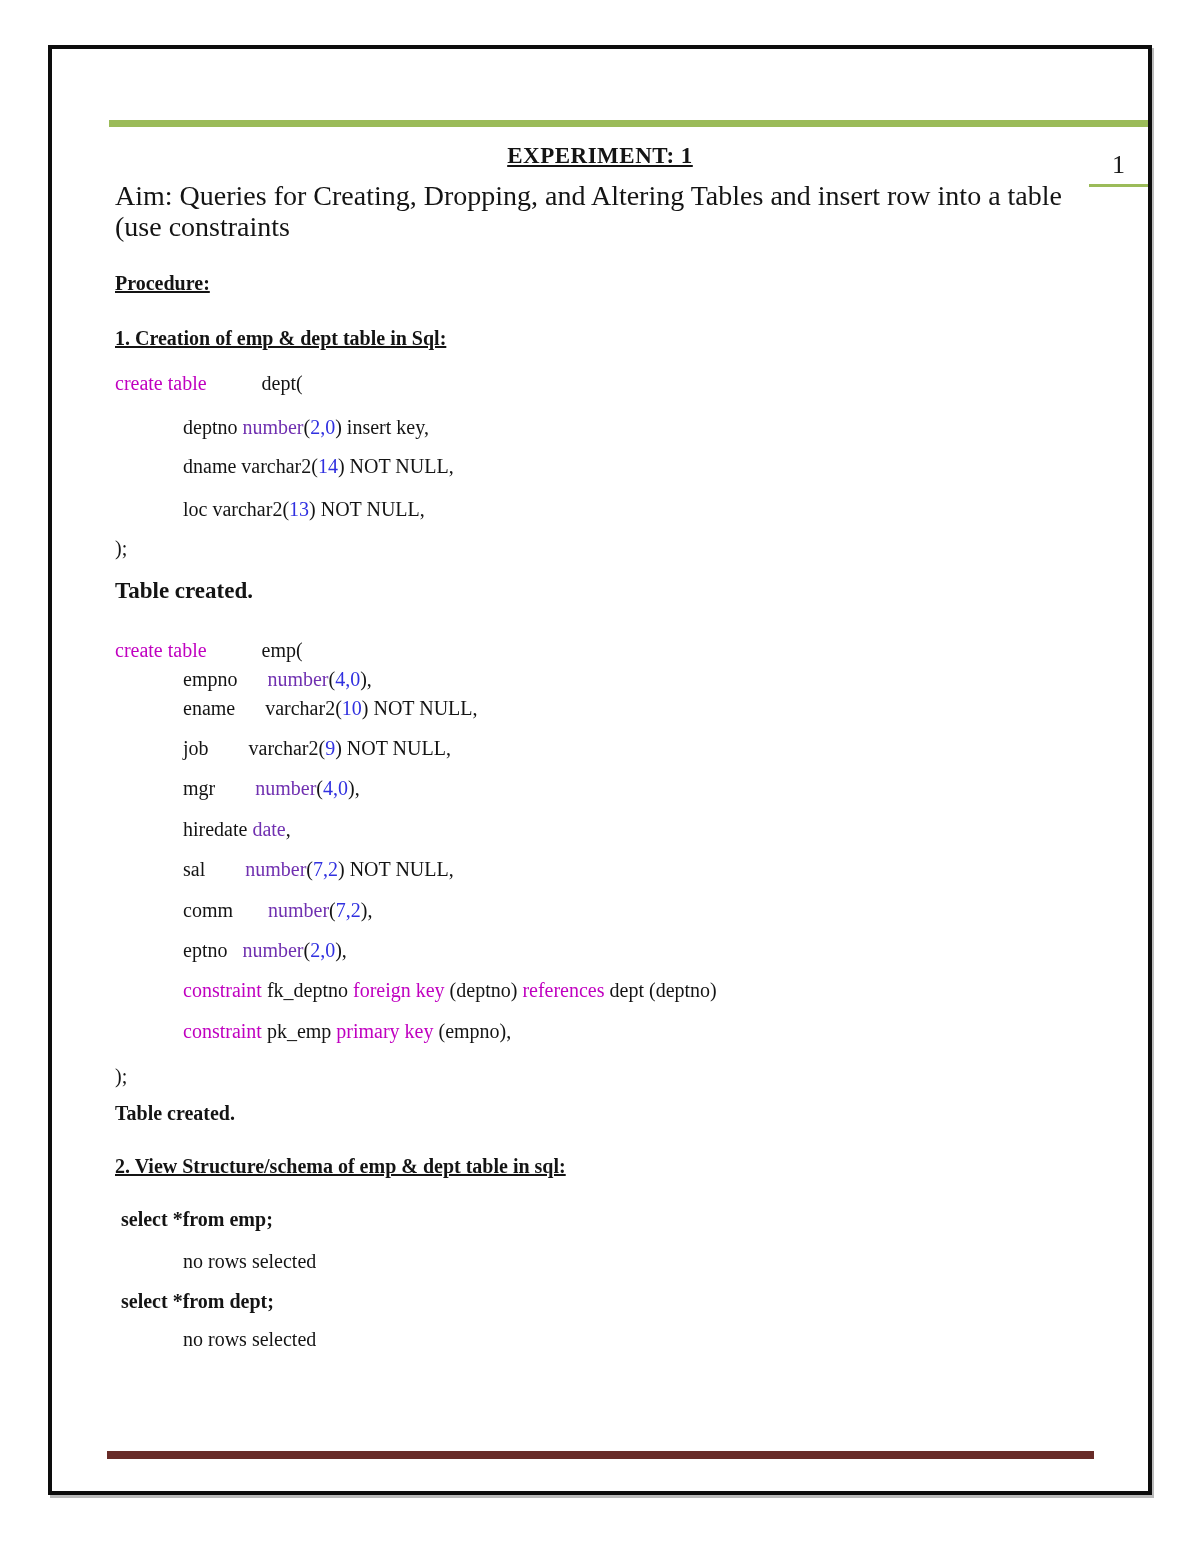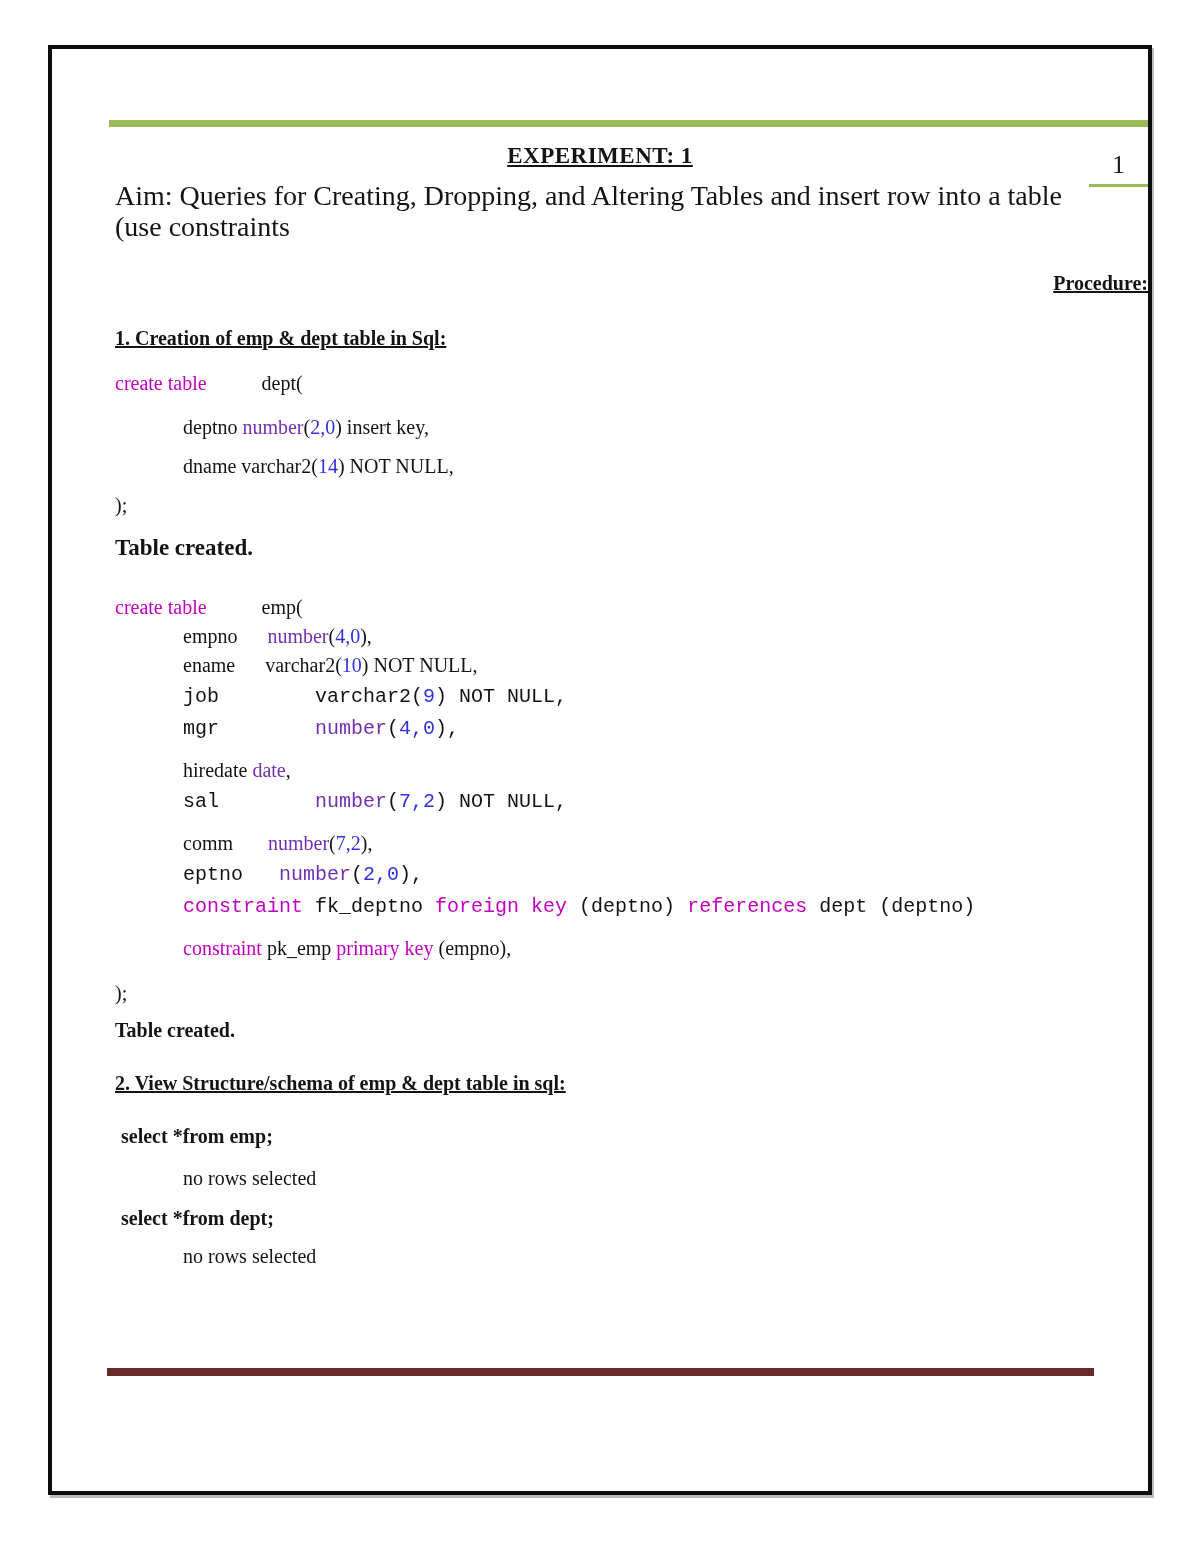--- a/index.html
+++ b/index.html
@@ -65,36 +65,36 @@
     font-size: 28px;
     line-height: 31px;
     max-width: 980px;
   }
   .h-underline {
     font-size: 20px;
     font-weight: bold;
     text-decoration: underline;
     line-height: 26px;
   }
-  .procedure { margin-top: 28px; text-align: right; }
+  .procedure { margin-top: 28px; }
   .s1-head { margin-top: 29px; }
   .code {
     font-size: 20px;
     line-height: 24px;
     white-space: pre;
     color: #141414;
   }
   .indent { padding-left: 68px; }
   .kw  { color: #C000C0; }
   .typ { color: #7030B0; }
   .num { color: #3030E0; }
   .mt3  { margin-top: 20px; }
   .mt5  { margin-top: 5px; }
   .mt15 { margin-top: 15px; }
-  .mt16 { margin-top: 8px; font-family: Liberation Mono, monospace; }
+  .mt16 { margin-top: 16px; }
   .mt17 { margin-top: 17px; }
   .mt19 { margin-top: 19px; }
   .mt20 { margin-top: 20px; }
   .mt21 { margin-top: 21px; }
   .mt32 { margin-top: 32px; }
   .status-big {
     margin-top: 16px;
     font-size: 23px;
     font-weight: bold;
     line-height: 30px;
@@ -153,20 +153,21 @@
       <div class="h-underline procedure">Procedure:</div>
 
       <div class="h-underline s1-head">1. Creation of emp  &amp; dept table in Sql:</div>
 
       <div class="code mt3"><span class="kw">create table</span><span>           dept(</span></div>
 
       <div class="code indent mt20"><span>deptno </span><span class="typ">number</span><span>(</span><span class="num">2,0</span><span>) insert key,</span></div>
 
       <div class="code indent mt15"><span>dname varchar2(</span><span class="num">14</span><span>) NOT NULL,</span></div>
 
+      <div class="code indent mt19"><span>loc varchar2(</span><span class="num">13</span><span>) NOT NULL,</span></div>
 
       <div class="code mt15">);</div>
 
       <div class="status-big">Table created.</div>
 
       <div class="code mt32"><span class="kw">create table</span><span>           emp(</span></div>
 
       <div class="code indent mt5"><span>empno      </span><span class="typ">number</span><span>(</span><span class="num">4,0</span><span>),</span></div>
 
       <div class="code indent mt5"><span>ename      varchar2(</span><span class="num">10</span><span>) NOT NULL,</span></div>

